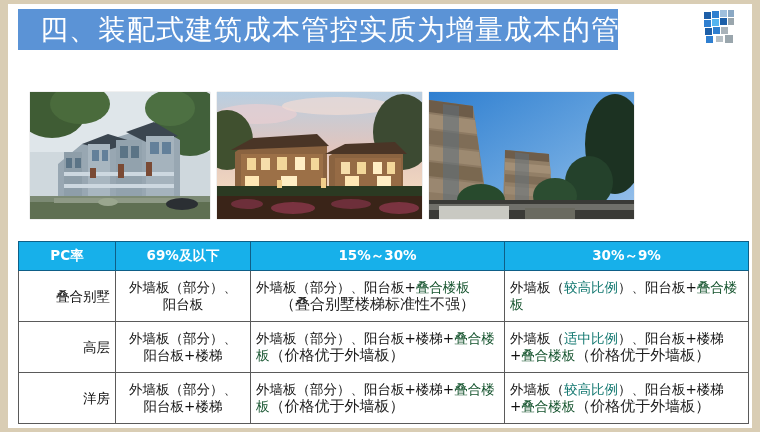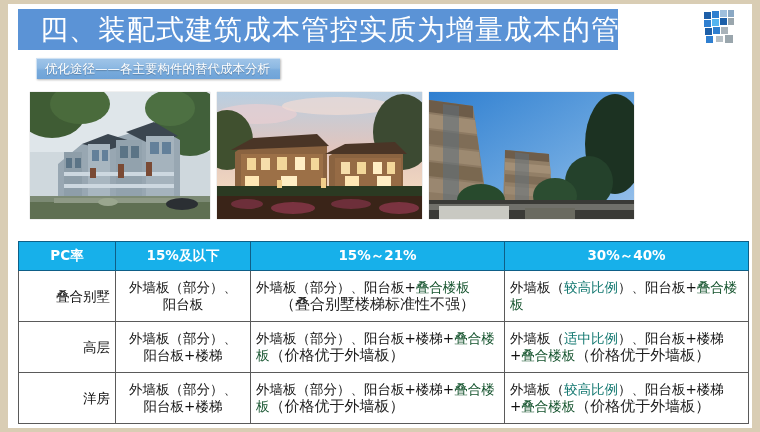--- a/index.html
+++ b/index.html
@@ -121,23 +121,20 @@
       <rect x="28" y="12" width="6" height="7" fill="#9aa6ad"></rect>
       <rect x="5" y="22" width="7" height="7" fill="#1d5fa8"></rect>
       <rect x="13" y="21" width="7" height="7" fill="#2f7fd0"></rect>
       <rect x="21" y="21" width="7" height="7" fill="#a9b3ba"></rect>
       <rect x="6" y="30" width="7" height="7" fill="#2f7fd0"></rect>
       <rect x="16" y="30" width="7" height="6" fill="#b6bfc5"></rect>
       <rect x="25" y="29" width="8" height="8" fill="#9aa6ad"></rect>
     </svg>
   </div>
 
-  <div class="subtitle-bar">
-    <span class="subtitle-text">优化途径——各主要构件的替代成本分析</span>
-  </div>
 
   <div class="photos">
 
     <div class="photo p1">
       <svg viewBox="0 0 180 127" preserveAspectRatio="none" xmlns="http://www.w3.org/2000/svg">
         <rect width="180" height="127" fill="#cfd8dd"></rect>
         <rect width="180" height="60" fill="#dfe6ea"></rect>
         <ellipse cx="22" cy="20" rx="34" ry="26" fill="#3f5c34"></ellipse>
         <ellipse cx="50" cy="12" rx="30" ry="20" fill="#4a6b3c"></ellipse>
         <ellipse cx="160" cy="30" rx="35" ry="34" fill="#41603a"></ellipse>
@@ -249,23 +246,23 @@
         <rect x="96" y="116" width="50" height="11" fill="#6a6a60"></rect>
       </svg>
     </div>
 
   </div>
 
   <table class="tbl">
     <thead>
       <tr>
         <th class="c1">PC率</th>
-        <th class="c2">15%及以下</th>
-        <th class="c3">15%～21%</th>
-        <th class="c4">30%～40%</th>
+        <th class="c2">69%及以下</th>
+        <th class="c3">15%～30%</th>
+        <th class="c4">30%～9%</th>
       </tr>
     </thead>
     <tbody>
 
       <tr>
         <td class="rowhead">叠合别墅</td>
         <td>
           <span class="cell-line">外墙板（部分）、</span>
           <span class="cell-line">阳台板</span>
         </td>

